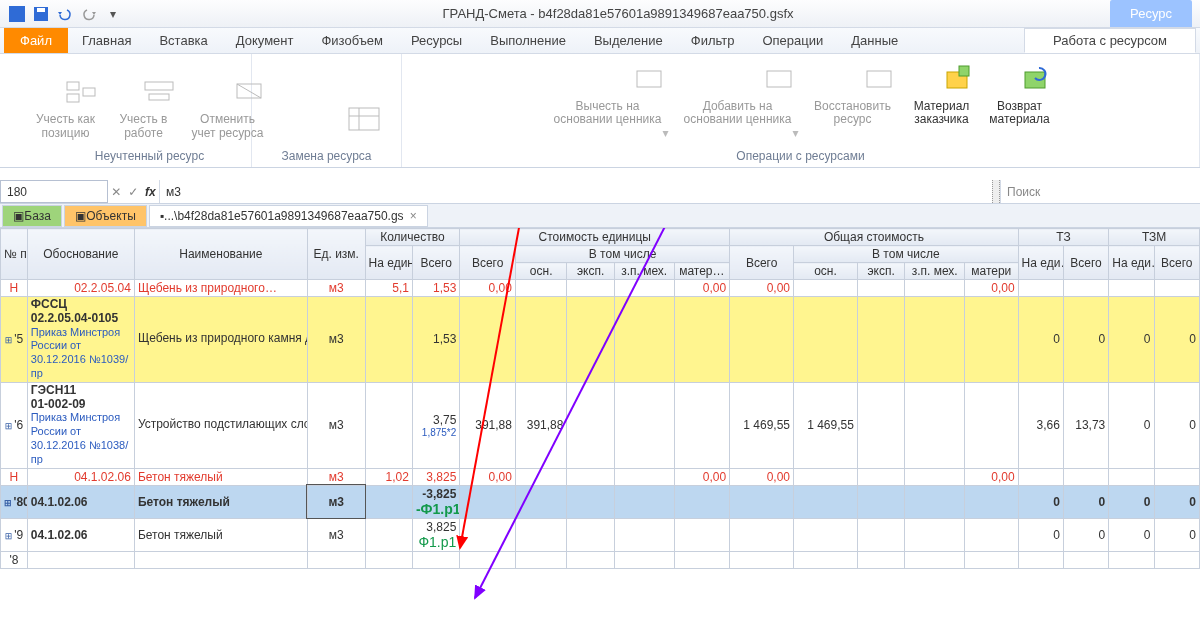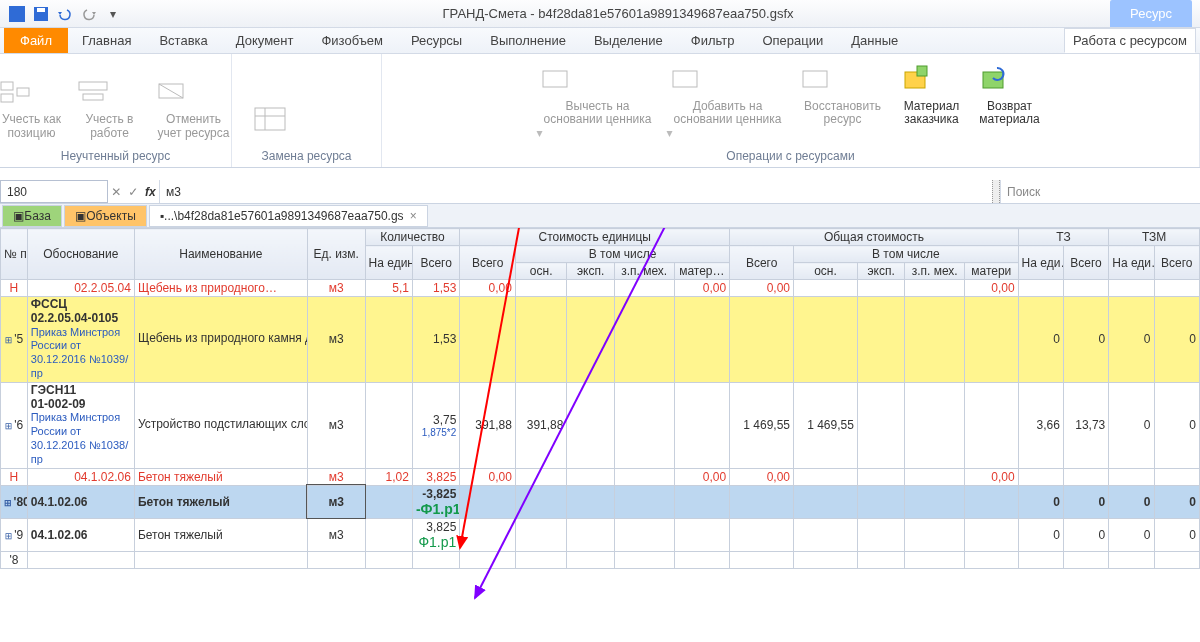--- a/index.html
+++ b/index.html
@@ -9,27 +9,27 @@
 .qat { height: 28px; background: linear-gradient(#fdfdfe,#eef1f6); display: flex; align-items: center; padding: 0 6px; border-bottom: 1px solid #d3dae6; }
 .qat .icon-btn { width: 22px; height: 20px; display: inline-flex; align-items: center; justify-content: center; margin-right: 2px; cursor: pointer; }
 .qat .title { flex: 1; text-align: center; color: #444; font-size: 13px; }
 .resource-tab { background: #9cc3ff; color: #fff; padding: 6px 20px 6px 20px; font-size: 13px; border-radius: 2px 2px 0 0; margin-right: 2px; }
 
 
 .ribbon-tabs { height: 26px; background: linear-gradient(#f8fafd,#eef2f8); display: flex; align-items: flex-end; border-bottom: 1px solid #d3dae6; }
 .ribbon-tabs .file-tab { background: #ff8a00; color: #fff; padding: 5px 16px; margin-left: 4px; cursor: pointer; font-size: 13px; }
 .ribbon-tabs .tab { padding: 5px 8px; margin: 0 6px; color: #444; cursor: pointer; font-size: 13px; }
 .ribbon-tabs .spacer { flex:1; }
-.ribbon-tabs .ctx-tab { background: #fff; border:1px solid #d3dae6; border-bottom-color:#fff; padding:4px 8px; margin-right:4px; font-size:13px; color:#444;}
+.ribbon-tabs .ctx-tab { background: #fff; border:1px solid #d3dae6; border-bottom-color:#fff; padding:4px 28px; margin-right:4px; font-size:13px; color:#444;}
 
 
 .ribbon { height: 114px; background: #fff; border-bottom: 1px solid #cbd4e2; display: flex; }
 .rgroup { border-right: 1px solid #e2e7f0; display: flex; flex-direction: column; align-items: center; justify-content: flex-end; padding: 4px 6px 2px 6px; }
 .rgroup .row { display: flex; }
-.rbtn { display: flex; flex-direction: column; align-items: flex-start; justify-content: flex-start; width: 78px; padding: 2px 4px; color: #999; text-align: center; line-height: 1.15; font-size: 12px; cursor: pointer; }
+.rbtn { display: flex; flex-direction: column; align-items: flex-end; justify-content: flex-start; width: 78px; padding: 2px 4px; color: #999; text-align: center; line-height: 1.15; font-size: 12px; cursor: pointer; }
 .rbtn.enabled { color: #333; }
 .rbtn .ico { width: 38px; height: 34px; margin-bottom: 4px; display:flex; align-items:center; justify-content:center; }
 .rgroup .caption { color: #6f7d94; font-size: 12px; margin-top: 4px; padding: 2px 0; }
 
 
 .fxbar { height: 24px; display: flex; align-items: stretch; border-bottom: 1px solid #cbd4e2; background: #fff; margin-top: 12px; }
 .fxbar .name-box { width: 108px; border: 1px solid #b6c0d2; border-right: 1px solid #b6c0d2; padding: 2px 6px; display:flex; align-items:center; }
 .fxbar .fx-icons { width: 52px; display: flex; align-items: center; justify-content: space-around; border-right: 1px solid #d3dae6; }
 .fxbar .fx-val { flex: 1; padding: 2px 6px; display:flex; align-items:center; }
 .fxbar .search { width: 200px; border-left: 1px solid #d3dae6; padding: 2px 6px; display:flex; align-items:center; color:#888;}
@@ -105,21 +105,21 @@
   <span class="tab">Выполнение</span>
   <span class="tab">Выделение</span>
   <span class="tab">Фильтр</span>
   <span class="tab">Операции</span>
   <span class="tab">Данные</span>
   <span class="spacer"></span>
   <span class="ctx-tab">Работа с ресурсом</span>
 </div>
 
 <div class="ribbon">
-  <div class="rgroup" style="width:232px;">
+  <div class="rgroup" style="width:204px;margin-left:48px;">
     <div class="row">
       <div class="rbtn">
           <div class="ico">
             <svg width="34" height="24">
               <rect x="2" y="2" width="12" height="8" fill="none" stroke="#bbb"></rect>
               <rect x="2" y="14" width="12" height="8" fill="none" stroke="#bbb"></rect>
               <rect x="18" y="8" width="12" height="8" fill="none" stroke="#bbb"></rect>
             </svg>
           </div>
           <span>Учесть как позицию</span>

